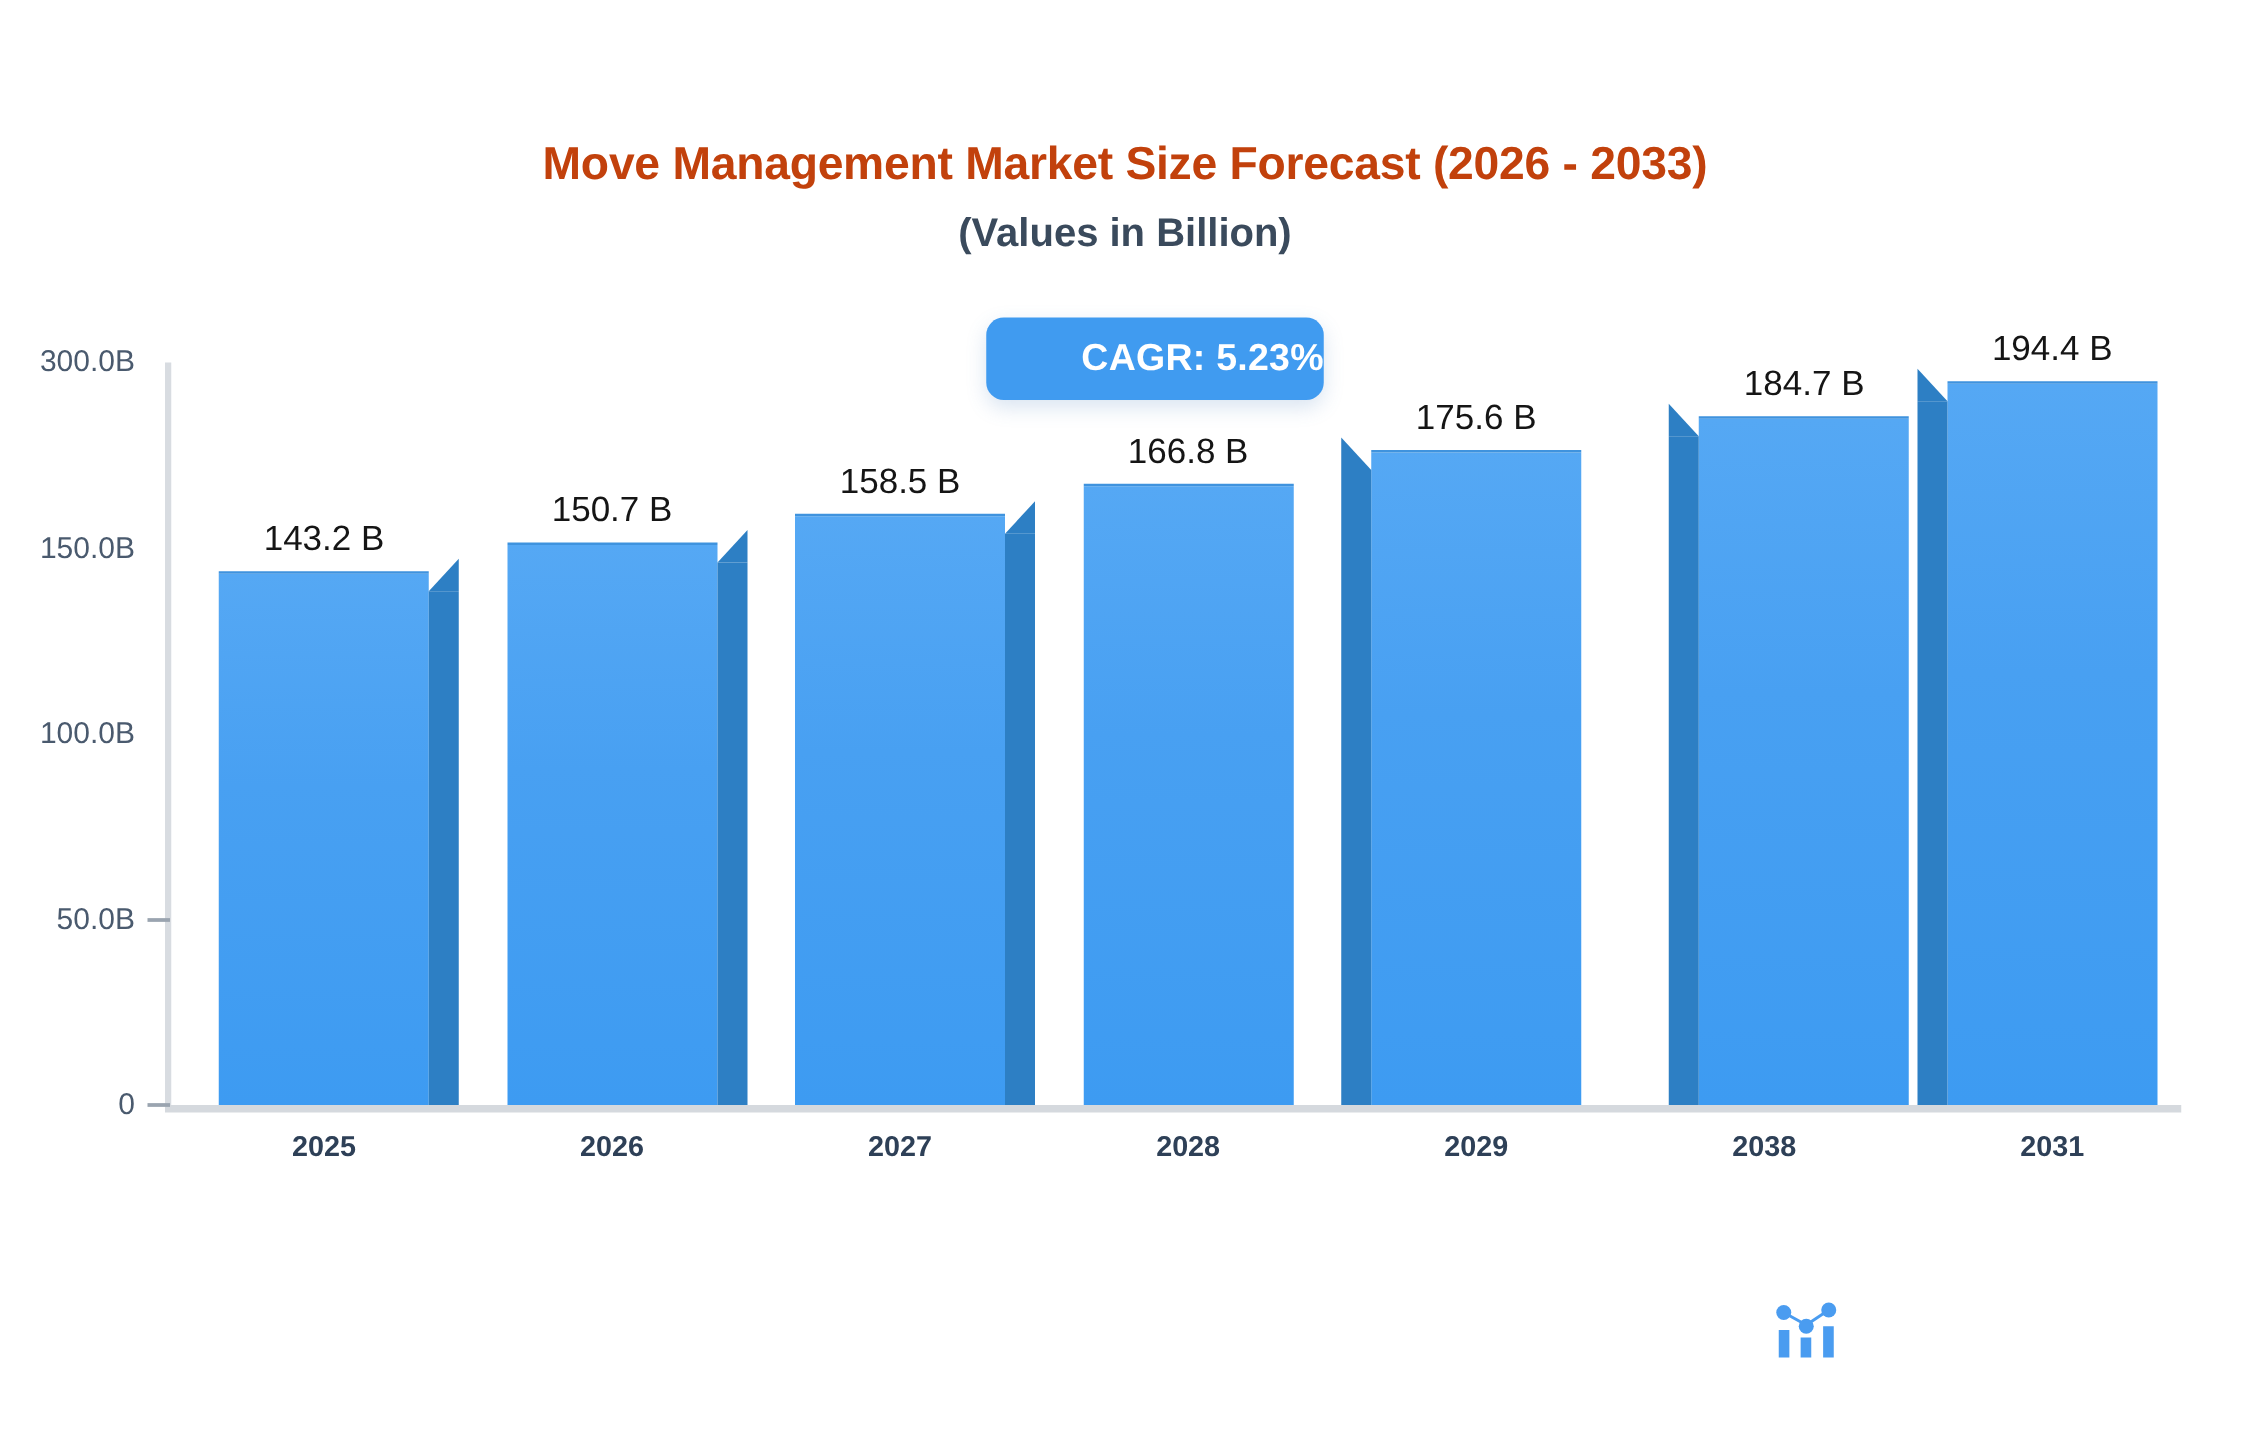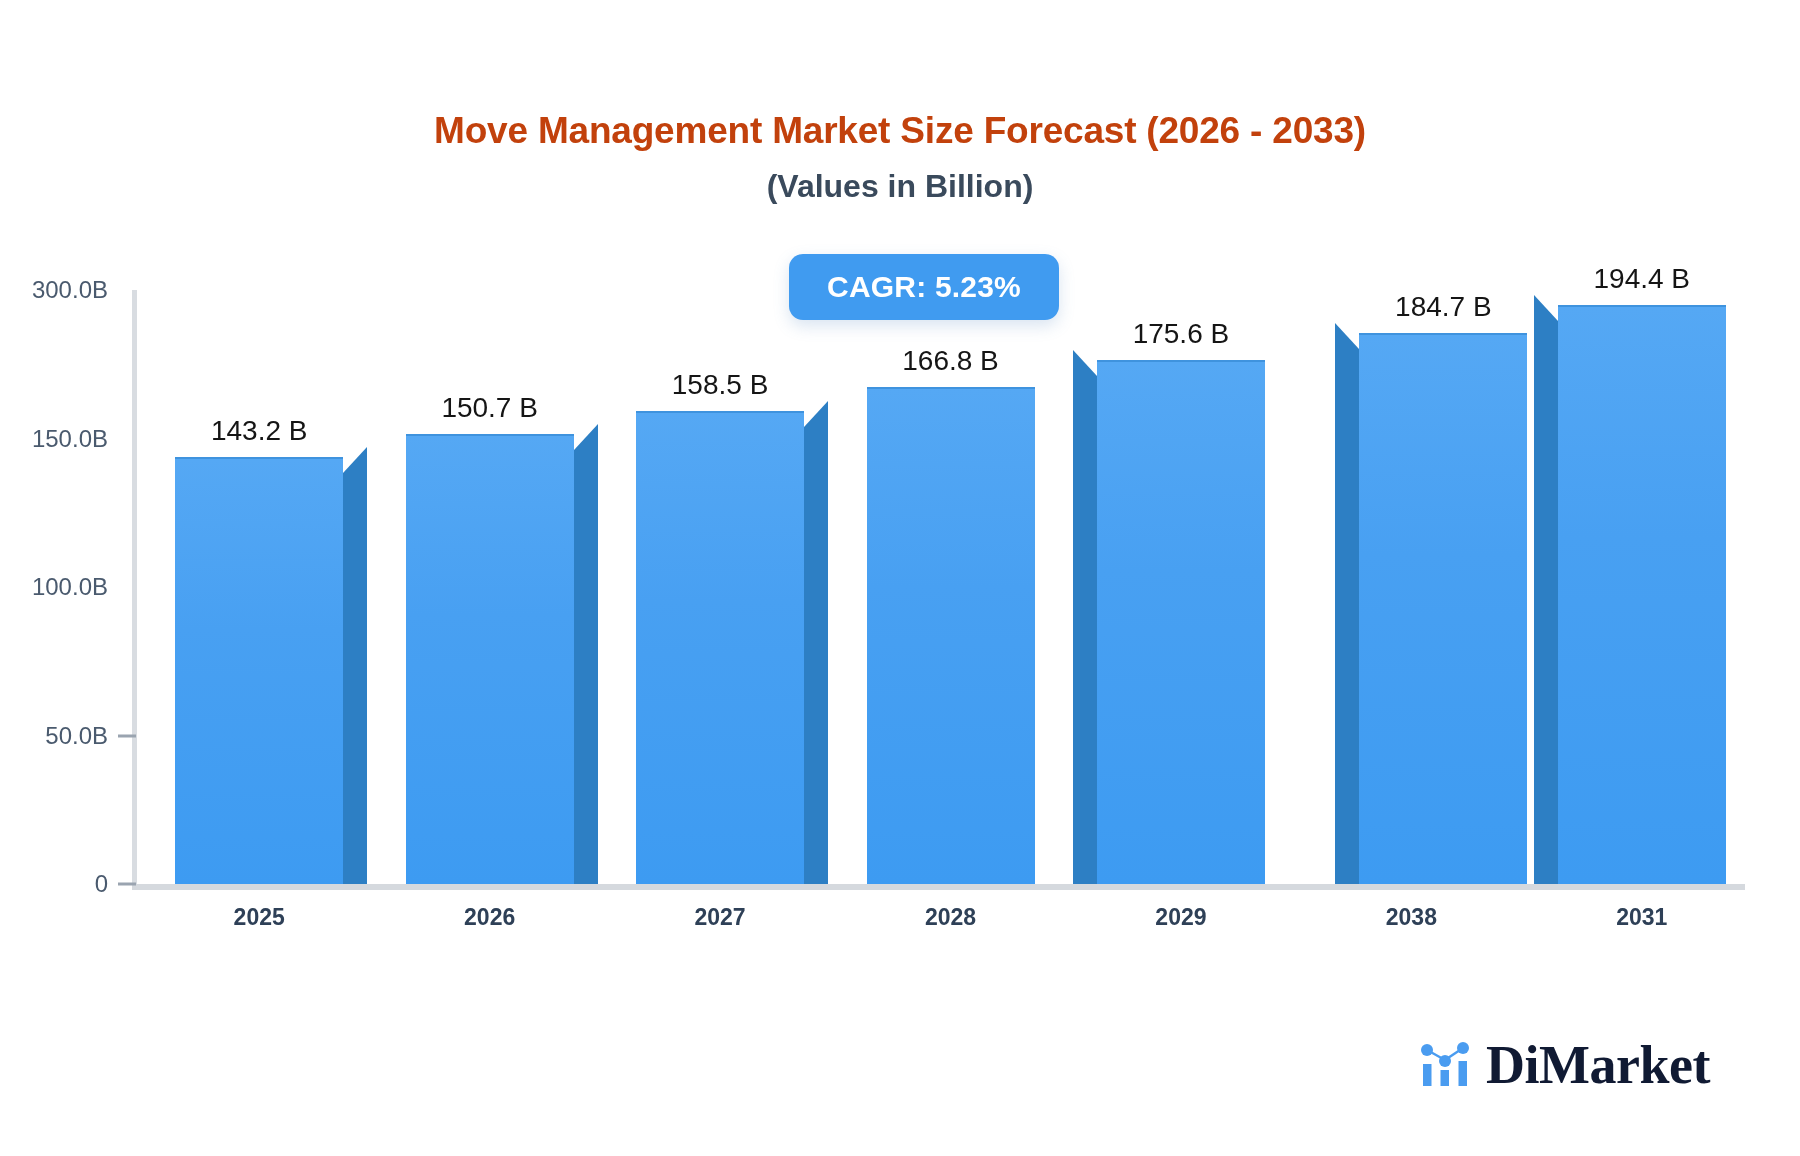--- a/index.html
+++ b/index.html
@@ -53,21 +53,21 @@
     position: absolute;
     left: 789px;
     top: 254px;
     width: 270px;
     height: 66px;
     background: #409bf0;
     border-radius: 14px;
     box-shadow: 0 6px 16px rgba(80,130,190,0.22);
     display: flex;
     align-items: center;
-    justify-content: center;
+    justify-content: flex-end;
     z-index: 30;
   }
   .cagr-badge span {
     color: #ffffff;
     font-size: 30px;
     font-weight: bold;
     letter-spacing: 0.2px;
     white-space: nowrap;
   }
 
@@ -282,16 +282,15 @@
         <line x1="9" y1="12" x2="27" y2="22" stroke="#4a9cf0" stroke-width="2.4"></line>
         <line x1="27" y1="22" x2="45" y2="10" stroke="#4a9cf0" stroke-width="2.4"></line>
         <circle cx="9" cy="12" r="6" fill="#4a9cf0"></circle>
         <circle cx="27" cy="23" r="6" fill="#4a9cf0"></circle>
         <circle cx="45" cy="10" r="6" fill="#4a9cf0"></circle>
         <rect x="5" y="26" width="8.5" height="22" fill="#4a9cf0"></rect>
         <rect x="22.5" y="32" width="8.5" height="16" fill="#4a9cf0"></rect>
         <rect x="40.5" y="23" width="8.5" height="25" fill="#4a9cf0"></rect>
       </svg>
     </span>
-    <span id="logo-text">DiMarket</span>
   </div>
 
 </div>
 
 </body></html>

